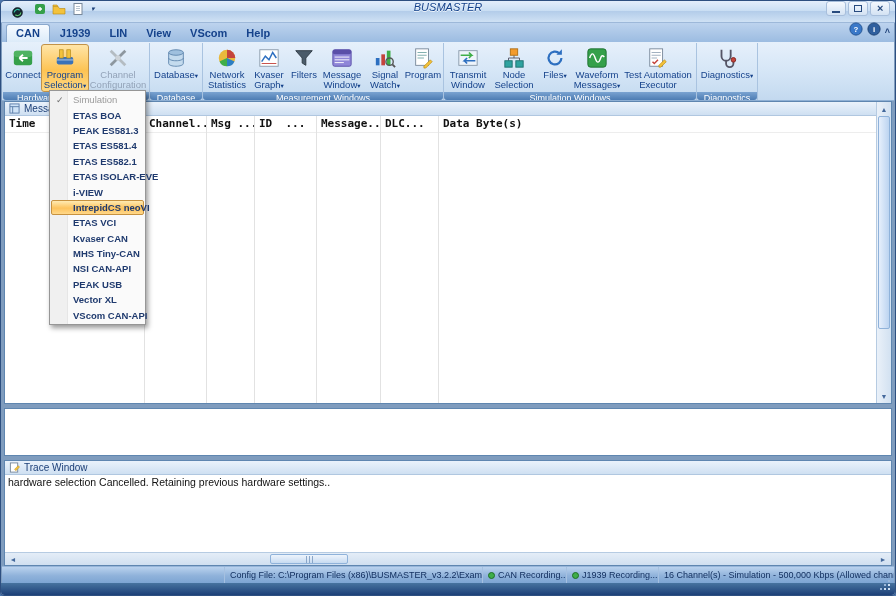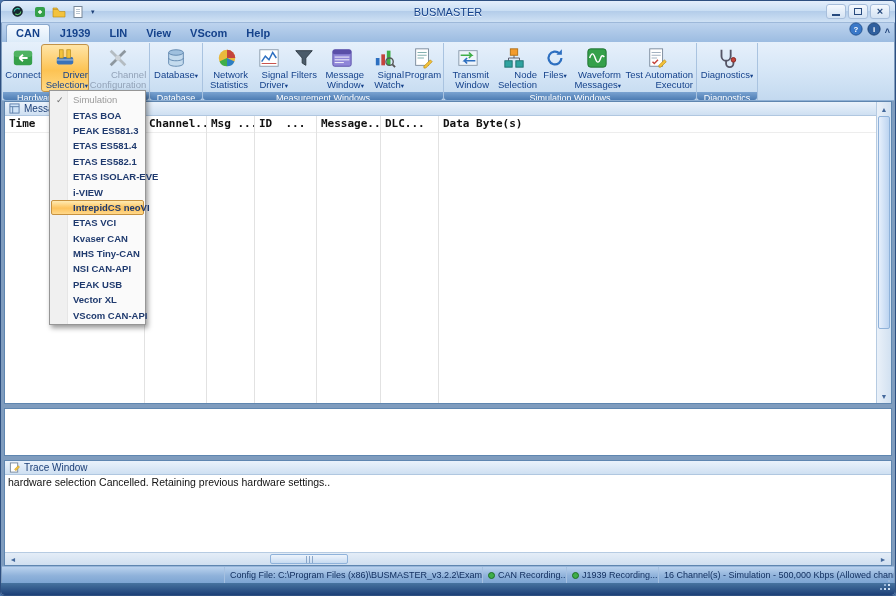--- a/index.html
+++ b/index.html
@@ -5,21 +5,21 @@
   * { margin:0; padding:0; box-sizing:border-box; }
   html,body { width:896px; height:596px; overflow:hidden; }
   body { font-family:"Liberation Sans", sans-serif; background:#4c76ac; position:relative; }
 
   .window { position:absolute; inset:0; border:1px solid #2d4f80; border-radius:5px 5px 4px 4px;
             background:#7f9cbe; overflow:hidden; }
 
   
   .titlebar { position:absolute; top:0; left:0; right:0; height:22px;
     background:linear-gradient(#e3eefb 0%, #cbdff4 45%, #b4cdea 50%, #cfe1f4 100%);
-    display:flex; align-items:center; padding:0 5px; border-bottom:1px solid #9db8d9; }
+    display:flex; align-items:flex-start; padding:0 5px; border-bottom:1px solid #9db8d9;font-style:italic; }
   .app-button { width:22px; height:22px; display:flex; align-items:center; justify-content:center; cursor:default; }
   .qat { display:flex; align-items:center; gap:3px; margin-left:4px; z-index:2; }
   .qat-btn { width:16px; height:16px; display:flex; align-items:center; justify-content:center; }
   .qat-caret { font-size:7px; color:#1c3f77; padding:0 2px; }
   .title-text { position:absolute; left:0; right:0; text-align:center; font-size:11px; color:#15428b;
     text-shadow:0 1px 0 rgba(255,255,255,.8); }
   .win-controls { margin-left:auto; display:flex; gap:2px; z-index:2; }
   .wc { width:20px; height:15px; display:flex; align-items:center; justify-content:center;
     border:1px solid #a7bedb; border-radius:3px; background:linear-gradient(#f5f9fe,#d3e2f3); }
   .g-min { display:block; width:8px; height:2px; background:#274a7e; margin-top:6px; }
@@ -40,21 +40,21 @@
     display:flex; align-items:stretch; padding:1px 1px 0 1px; }
   .rgroup { display:flex; flex-direction:column; border-right:1px solid #a9c3e0; }
   .rgroup-buttons { flex:1; display:flex; align-items:stretch; justify-content:center; padding:1px 2px 0 2px; }
   .rgroup-label { height:13px; background:linear-gradient(#7aa3d1,#4d7cb3); color:#fff; font-size:9px;
     text-align:center; line-height:13px; border-radius:0 0 3px 3px; white-space:nowrap; overflow:hidden; }
   .cap-left { text-align:left; padding-left:14px; }
   .rbtn { display:flex; flex-direction:column; align-items:center; padding-top:2px;
     border:1px solid transparent; border-radius:3px; }
   .ricon { width:22px; height:22px; margin-bottom:1px; }
   .ricon svg { width:100%; height:100%; }
-  .rlabel { font-size:9.5px; line-height:10px; color:#15428b; text-align:right; height:21px; overflow:hidden; }
+  .rlabel { font-size:9.5px; line-height:10px; color:#15428b; text-align:center; height:21px; overflow:hidden; }
   .caret { font-size:6.5px; color:#15428b; }
   .rbtn.open { background:linear-gradient(#ffe5a8,#fdc353 55%,#ffd984); border-color:#c29248; }
   .rbtn.disabled .rlabel { color:#93a3b8; }
   .w30{width:30px}.w34{width:34px}.w36{width:36px}.w40{width:40px}.w44{width:44px}
   .w46{width:46px}.w48{width:48px}.w50{width:50px}.w56{width:56px}.w58{width:58px}.w72{width:72px}
 
   
   .menu { position:absolute; left:48px; top:89px; width:97px; z-index:100; padding:1px;
     background:linear-gradient(90deg,#f0f0f0 0 17px,#e6e6e6 17px 18px,#fafafa 18px);
     border:1px solid #969696; box-shadow:2px 3px 5px rgba(0,0,0,.4); }
@@ -207,21 +207,21 @@
         </div>
         <div class="rbtn w48 open">
           <div class="ricon">
             <svg viewBox="0 0 24 24">
                 <rect x="3" y="11" width="18" height="8" rx="2" fill="#3a72b8"></rect>
                 <rect x="3" y="13" width="18" height="2" fill="#fff" opacity=".35"></rect>
                 <rect x="6" y="3" width="4" height="9" fill="#f3c23c" stroke="#b88e1e" stroke-width=".8"></rect>
                 <rect x="14" y="3" width="4" height="9" fill="#f3c23c" stroke="#b88e1e" stroke-width=".8"></rect>
               </svg>
           </div>
-          <div class="rlabel"><span>Driver Selection</span><span class="caret">▾</span></div>
+          <div class="rlabel"><span>Program Selection</span><span class="caret">▾</span></div>
         </div>
         <div class="rbtn w58 disabled">
           <div class="ricon">
             <svg viewBox="0 0 24 24">
                 <path d="M4 20L20 4" stroke="#8d979f" stroke-width="3"></path>
                 <path d="M4 4l16 16" stroke="#b4bcc2" stroke-width="3"></path>
                 <circle cx="12" cy="12" r="3" fill="#cdd3d8"></circle>
               </svg>
           </div>
           <div class="rlabel"><span>Channel Configuration</span></div>
@@ -260,21 +260,21 @@
           <div class="rlabel"><span>Network Statistics</span></div>
         </div>
         <div class="rbtn w40">
           <div class="ricon">
             <svg viewBox="0 0 24 24">
                 <rect x="2" y="3" width="20" height="18" fill="#fff" stroke="#8899aa"></rect>
                 <path d="M4 16l4-6 4 4 4-8 4 6" stroke="#2d6fc0" stroke-width="1.6" fill="none"></path>
                 <path d="M4 18h16" stroke="#c4443c"></path>
               </svg>
           </div>
-          <div class="rlabel"><span>Signal Driver</span><span class="caret">▾</span></div>
+          <div class="rlabel"><span>Kvaser Graph</span><span class="caret">▾</span></div>
         </div>
         <div class="rbtn w30">
           <div class="ricon">
             <svg viewBox="0 0 24 24">
                 <path d="M3 4h18l-7 8v8l-4-2.5V12z" fill="#4a5b6a" stroke="#2e3a44"></path>
               </svg>
           </div>
           <div class="rlabel"><span>Filters</span></div>
         </div>
         <div class="rbtn w46">

